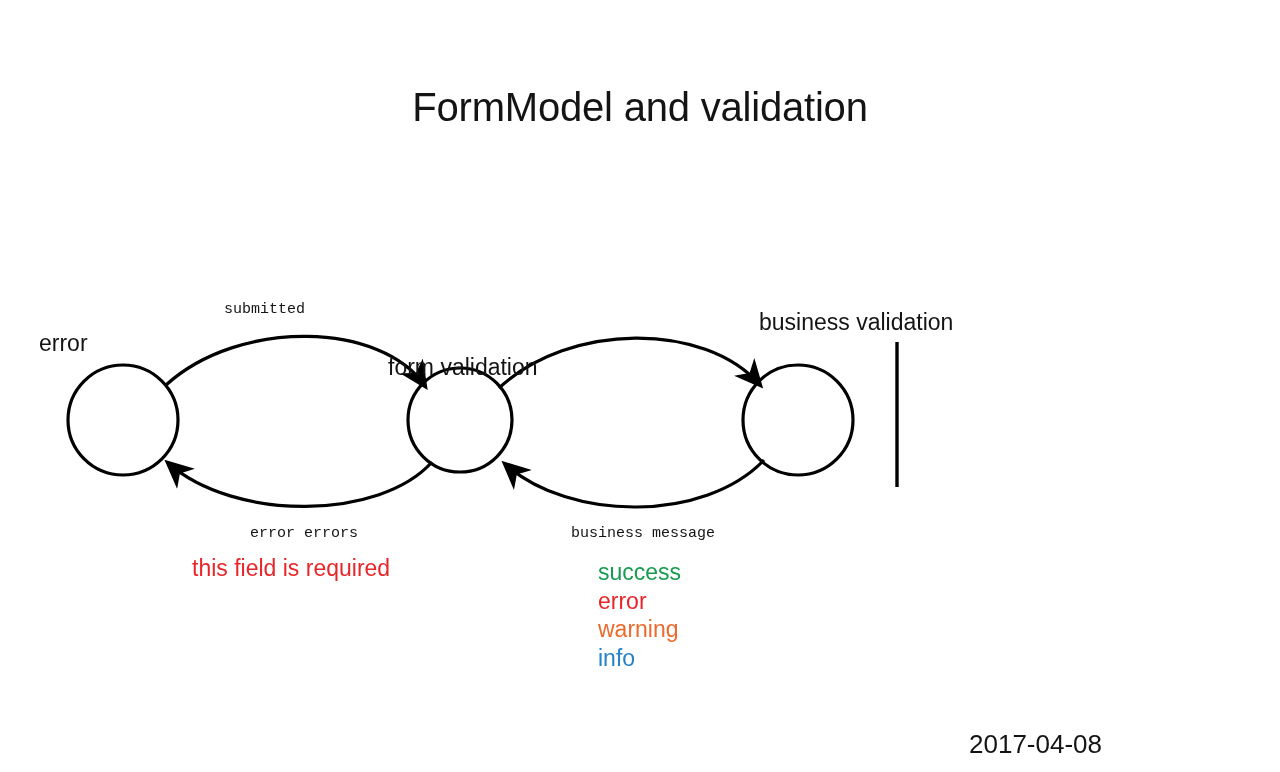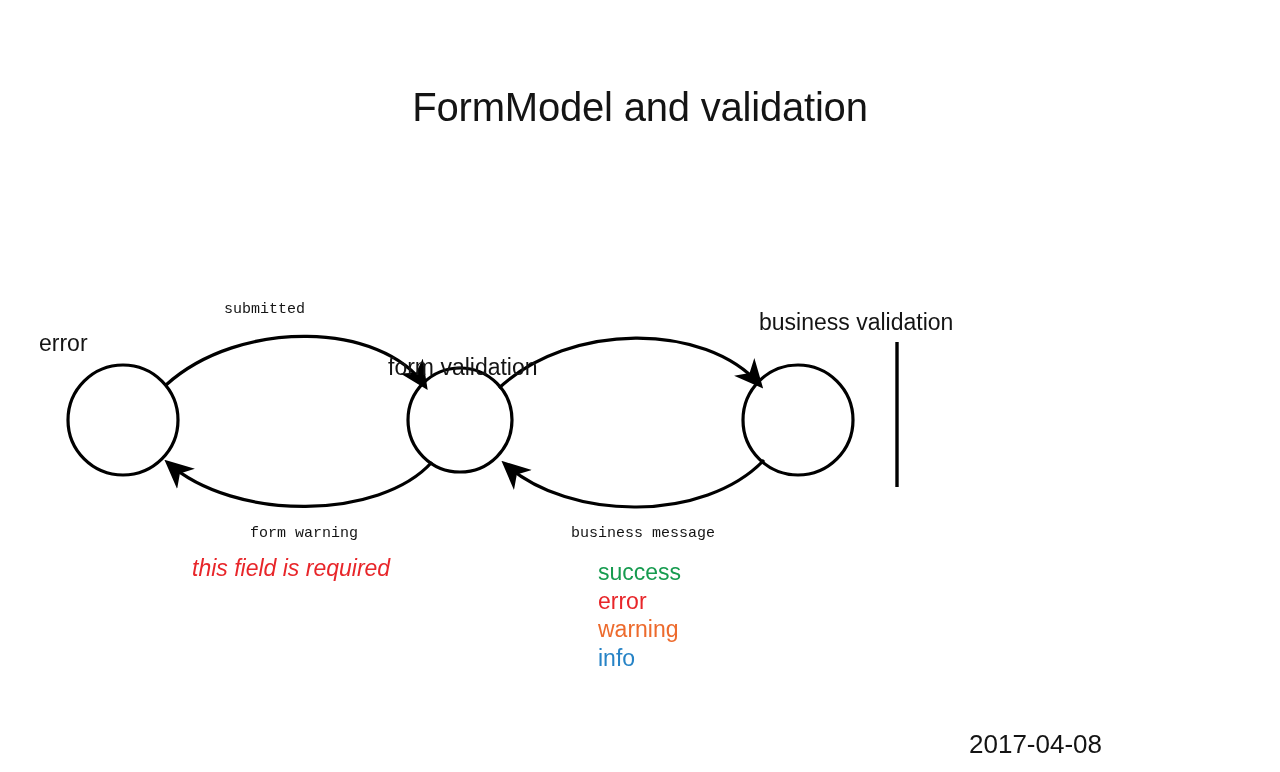--- a/index.html
+++ b/index.html
@@ -66,21 +66,20 @@
   }
   #label-submitted  { left: 224px; top: 301px; }
   #label-form-errors{ left: 250px; top: 525px; }
   #label-biz-message{ left: 571px; top: 525px; }
 
   
   .example-msg {
     font-size: 23px;
     line-height: 28px;
     white-space: nowrap;
-    font-style: italic;
   }
   #msg-form-error { left: 192px; top: 554px; }
 
   
   #status-list {
     left: 598px;
     top: 558px;
   }
   #status-list .status-item {
     font-size: 23px;
@@ -138,21 +137,21 @@
     <path d="M 764 460 C 705 522, 570 522, 505 464" fill="none" stroke="#000000" stroke-width="3.2" marker-end="url(#arrowhead)"></path>
 
     <line x1="897" y1="342" x2="897" y2="487" stroke="#000000" stroke-width="3.4"></line>
   </svg>
 
   <div class="abs node-caption" id="caption-form">error</div>
   <div class="abs node-caption" id="caption-form-val">form validation</div>
   <div class="abs node-caption" id="caption-biz-val">business validation</div>
 
   <div class="abs edge-label" id="label-submitted">submitted</div>
-  <div class="abs edge-label" id="label-form-errors">form warning</div>
+  <div class="abs edge-label" id="label-form-errors">error errors</div>
   <div class="abs edge-label" id="label-biz-message">business message</div>
 
   <div class="abs example-msg" id="msg-form-error" style="color:#e8262a;">this field is required</div>
 
   <div class="abs" id="status-list">
     <div class="status-item" style="color:#169b4f;">success</div>
     <div class="status-item" style="color:#e8262a;">error</div>
     <div class="status-item" style="color:#ed6a2c;">warning</div>
     <div class="status-item" style="color:#2683c6;">info</div>
   </div>

